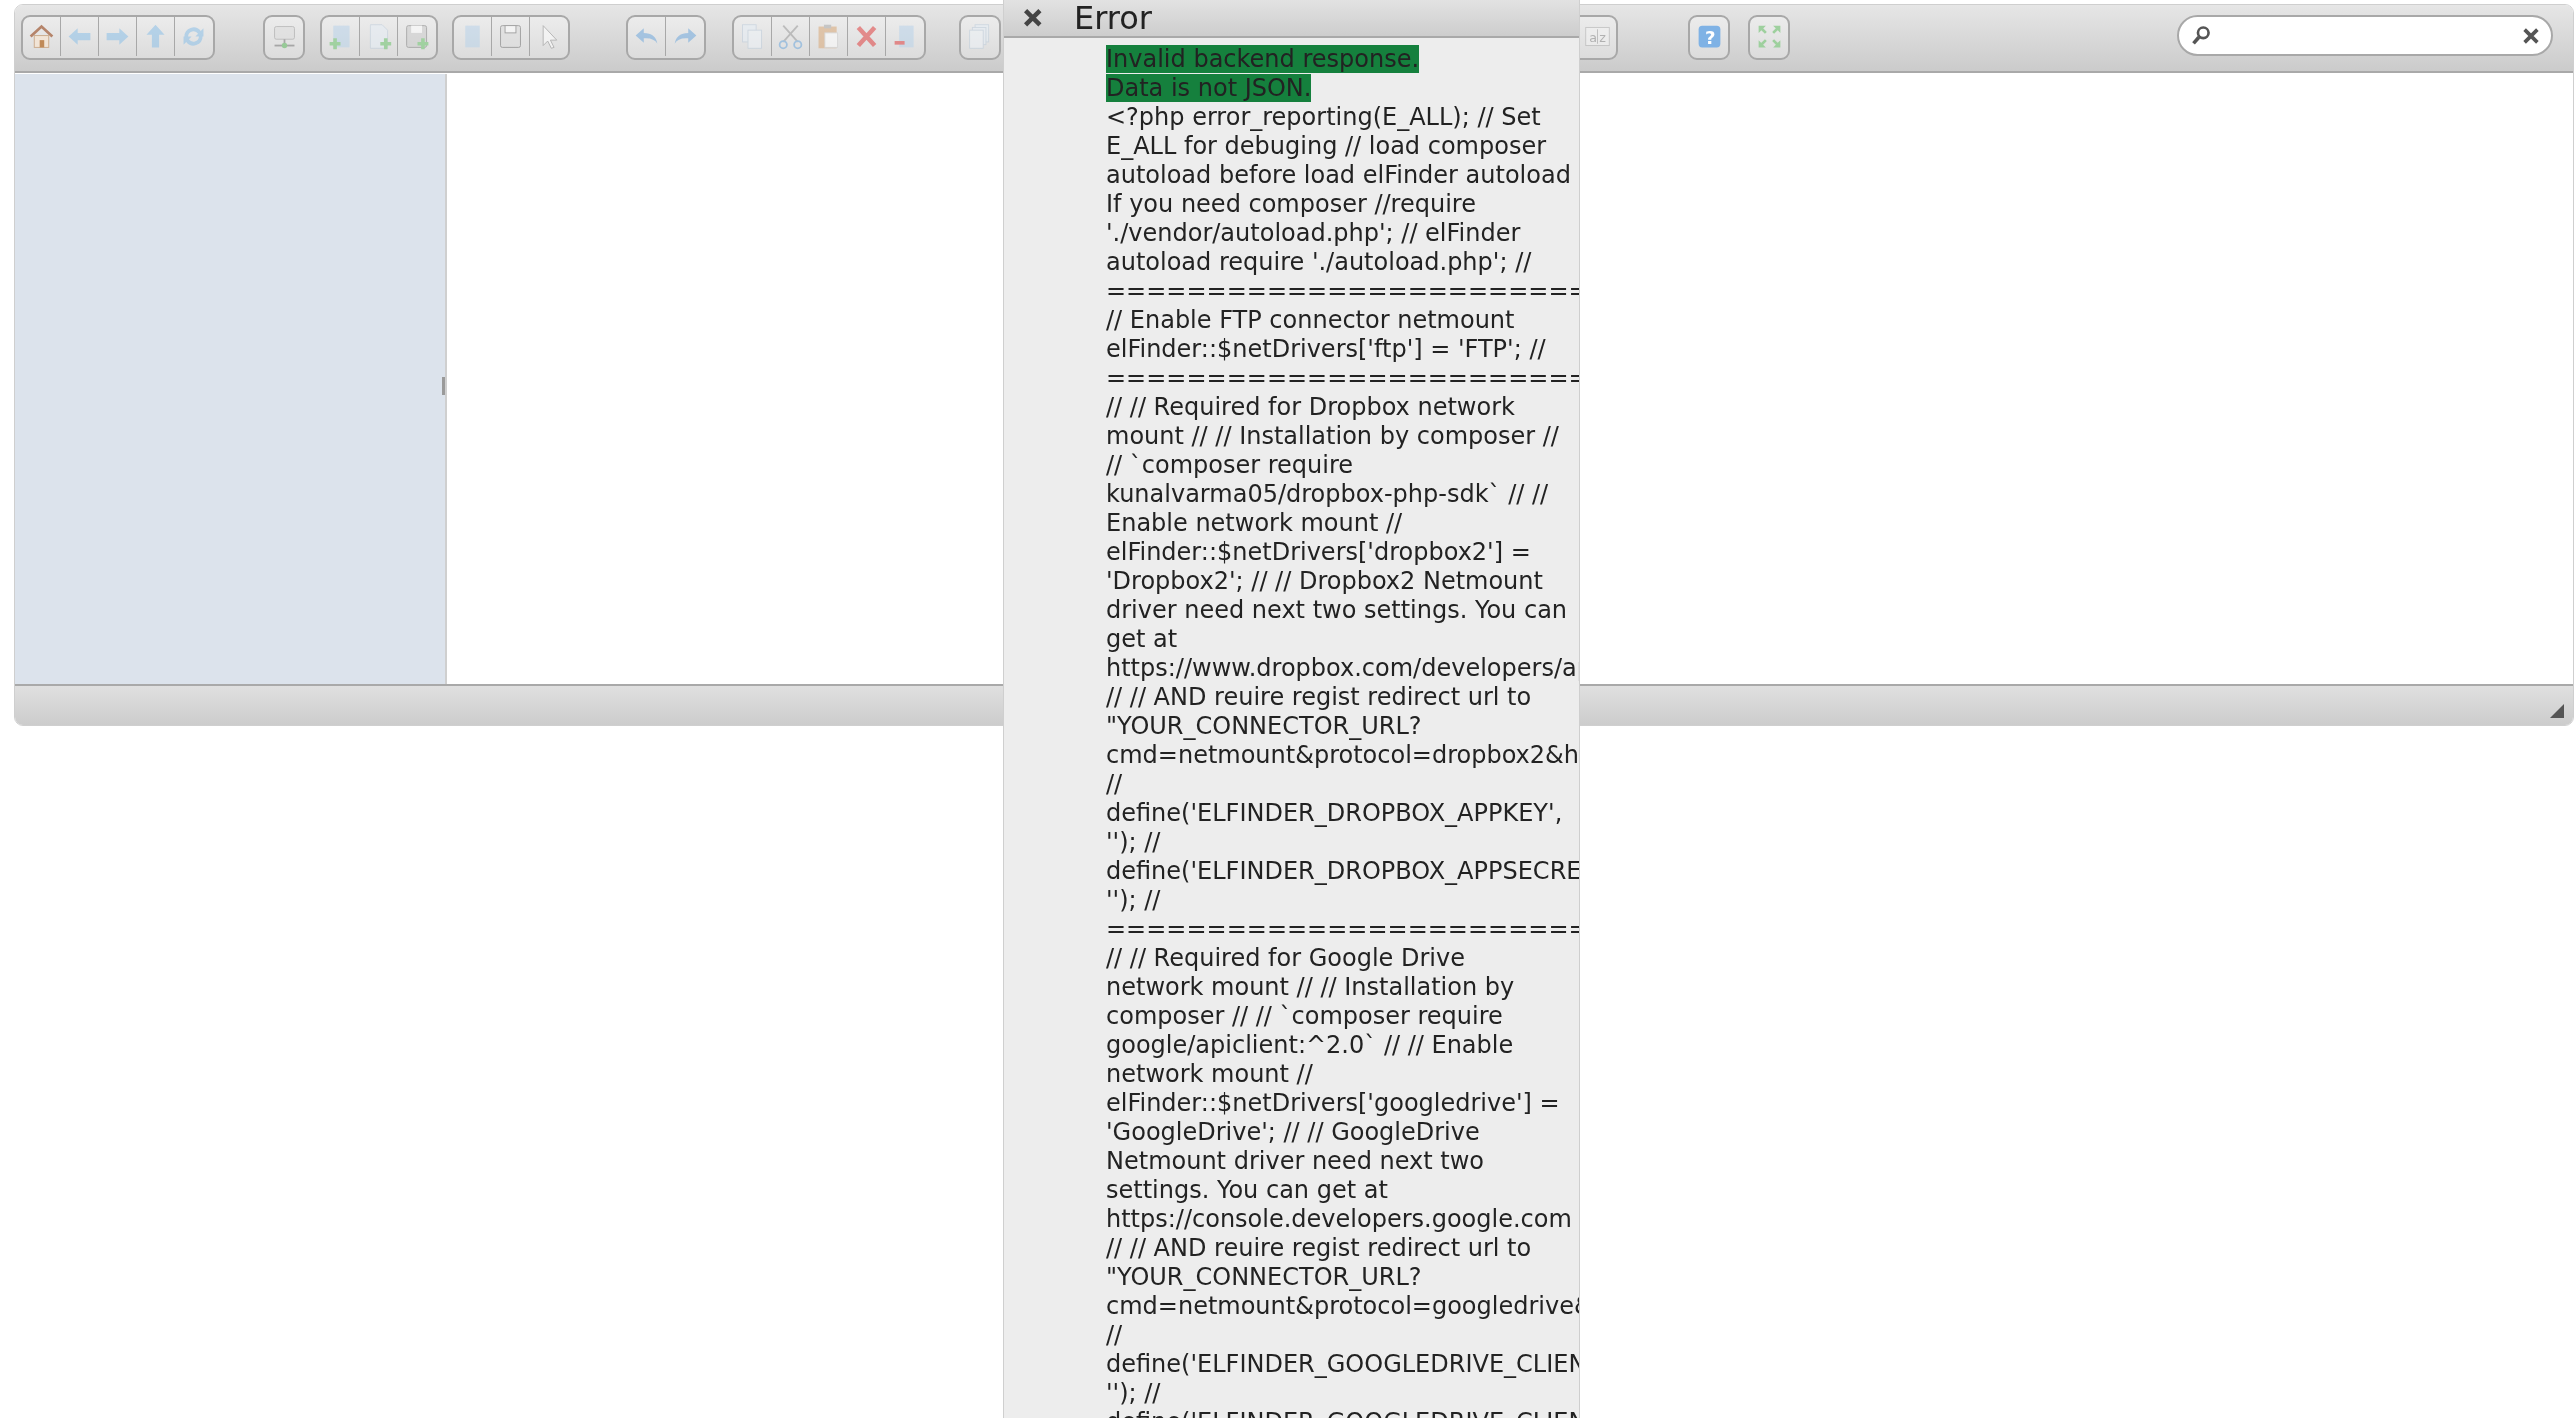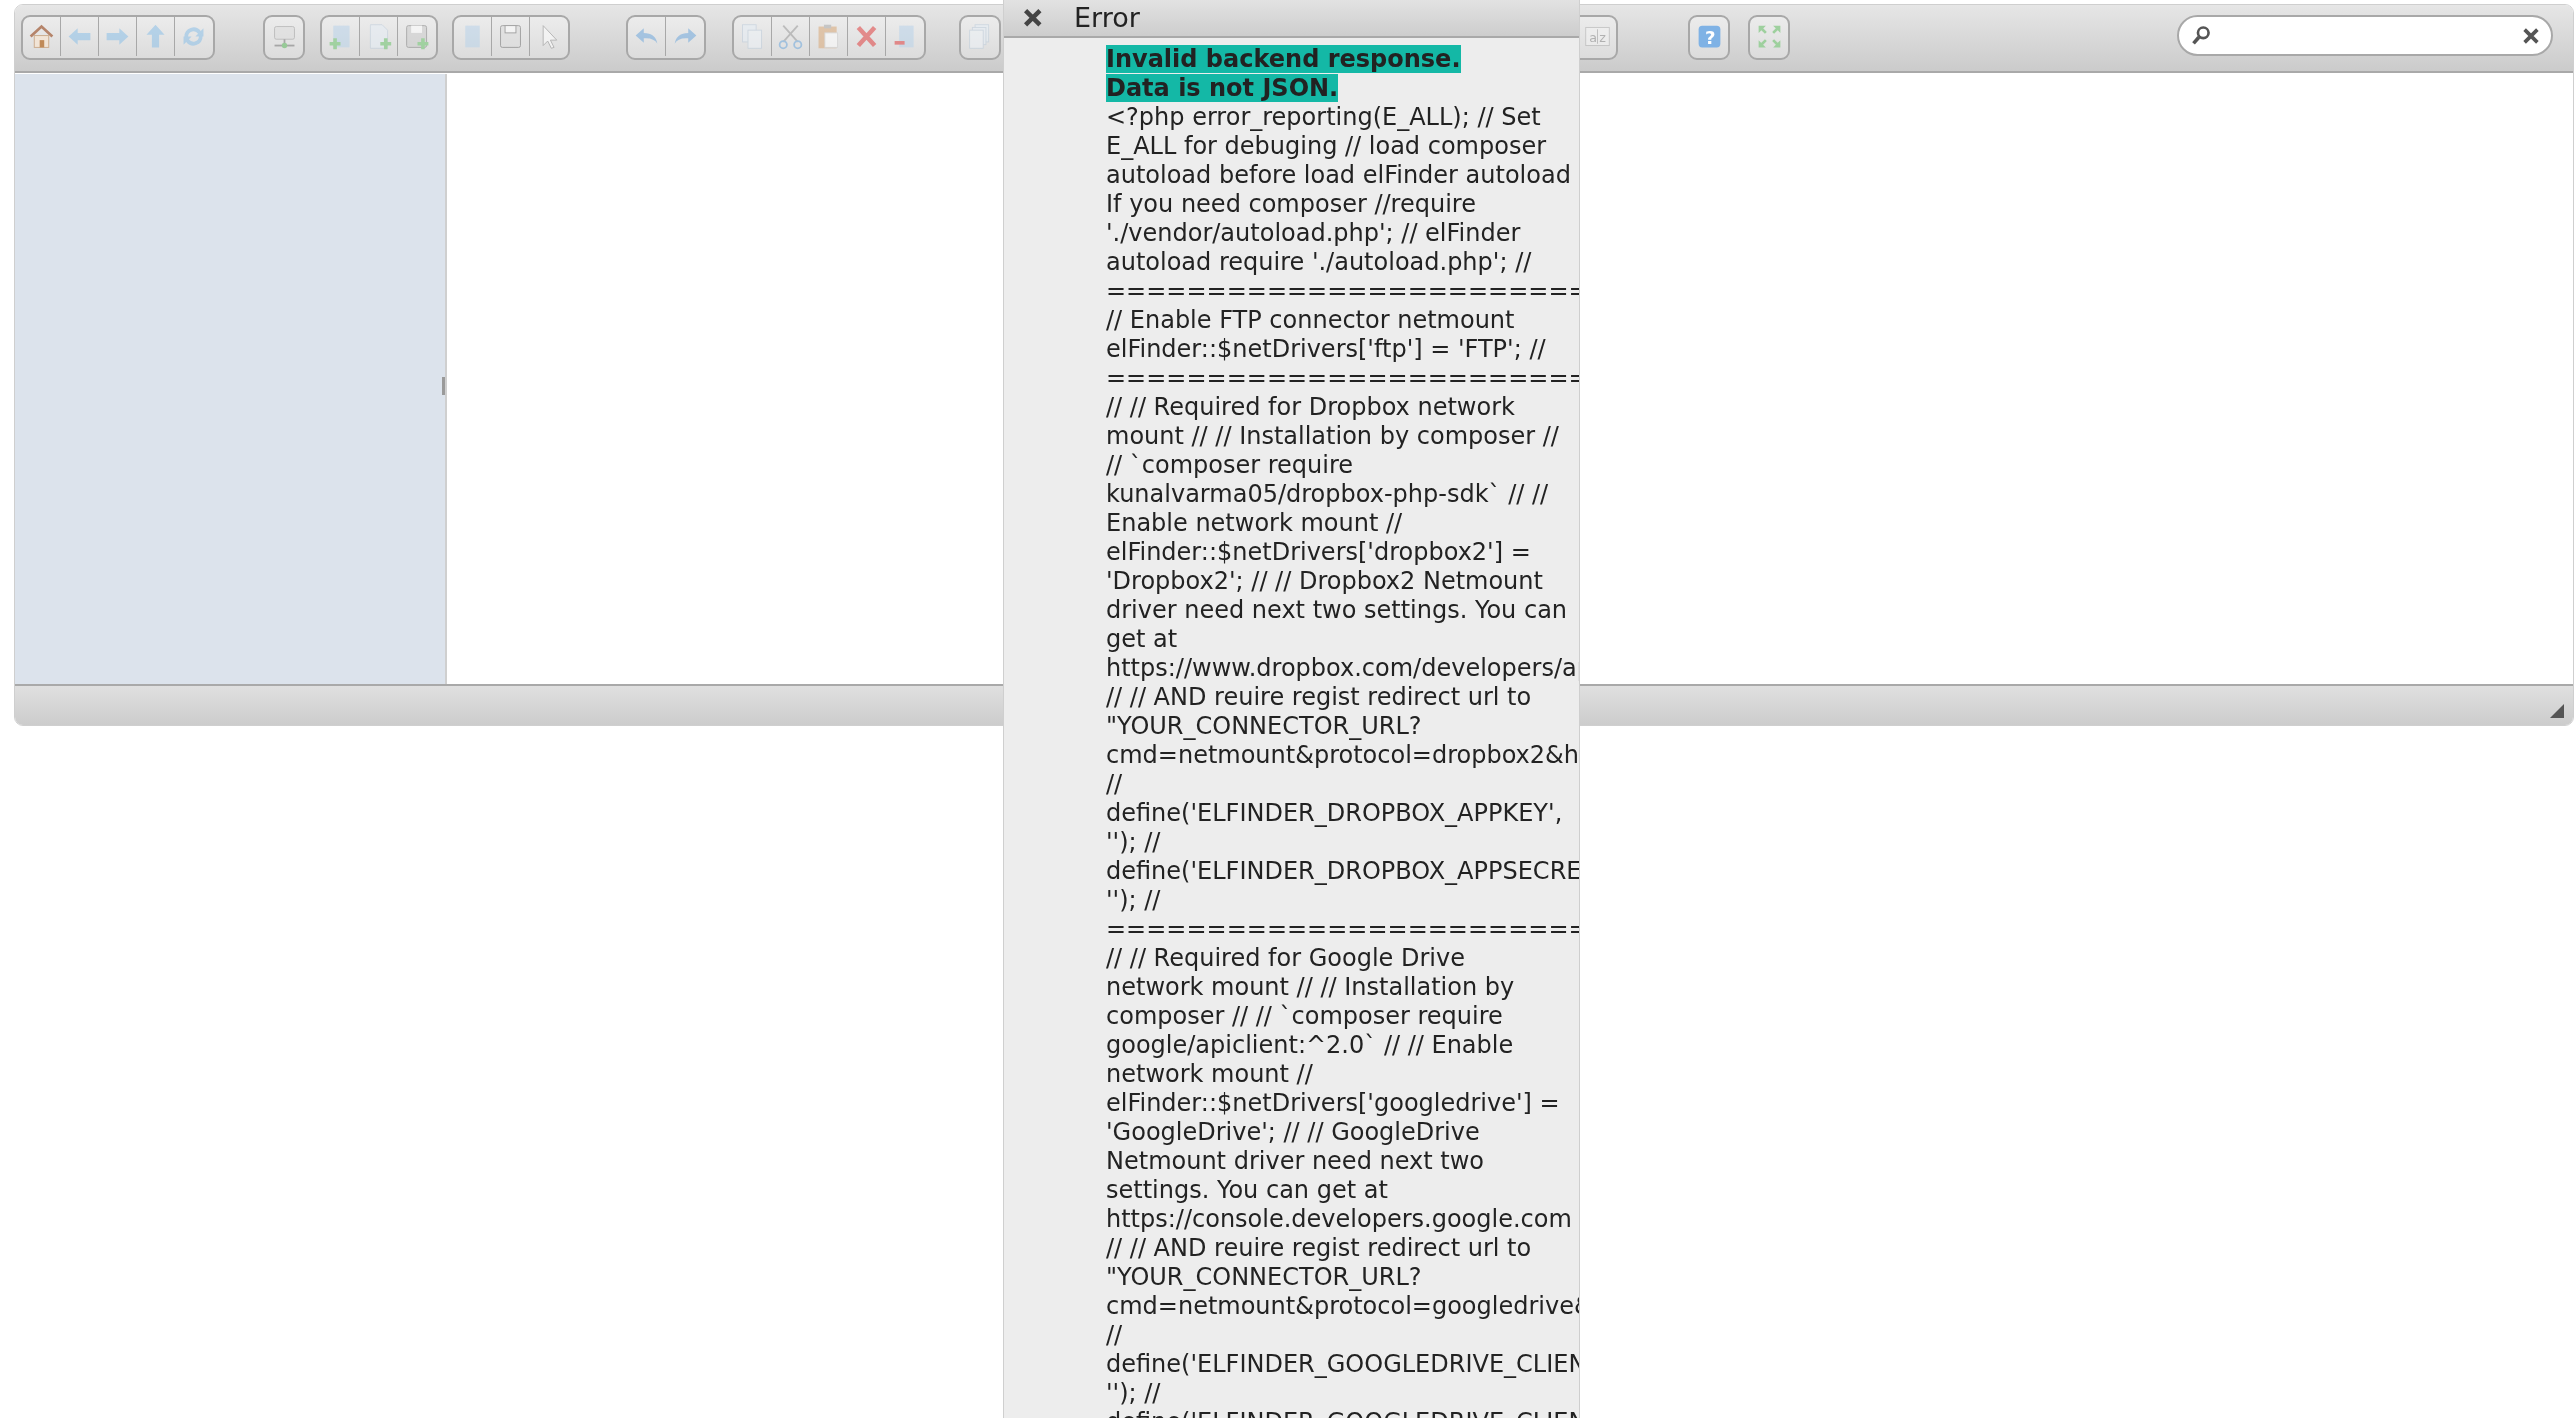--- a/index.html
+++ b/index.html
@@ -28,25 +28,25 @@
   .cwd { position:absolute; left:432px; top:69px; right:0; height:610px; background:#fff; }
   .statusbar { position:absolute; left:0; top:679px; right:0; height:43px;
                background:linear-gradient(#e0e0e0,#cbcbcb); border-top:2.7px solid #a9a9a9; box-sizing:border-box; }
   .grip { position:absolute; right:9px; bottom:9px; width:0; height:0;
           border-left:14.3px solid transparent; border-bottom:14.3px solid #555; }
   .dialog { position:absolute; left:1003px; top:0; width:577px; height:1419px; background:#ededed;
             border-left:1.8px solid #cfcfcf; border-right:1.8px solid #cfcfcf; box-sizing:border-box; overflow:hidden; }
   .dlg-head { position:absolute; left:0; top:0; right:0; height:38px;
               background:linear-gradient(#e2e2e2,#cdcdcd); border-bottom:2.7px solid #a9a9a9; box-sizing:border-box; }
   .dlg-close { position:absolute; left:18px; top:7.2px; width:21.5px; height:21.5px; }
-  .dlg-title { position:absolute; left:70px; top:0; line-height:36px; font-size:27px; color:#222;
+  .dlg-title { position:absolute; left:70px; top:0; line-height:36px; font-size:32px; color:#222;
                font-family:"DejaVu Sans",sans-serif; }
   .dlg-body { position:absolute; left:102px; top:45px; width:537px; font-size:24px; line-height:29px;
               color:#222; white-space:pre; font-family:"DejaVu Sans",sans-serif; }
-  .sel { background:#14b8a6;font-weight:bold; }
+  .sel { background:#15803d; }
 </style>
 </head>
 <body>
 
 <div class="elfinder">
   <div class="toolbar">
 
     <div class="btnset" style="left:5.4px;">
       <div class="tbtn on">
         <svg viewBox="0 0 32 32">

